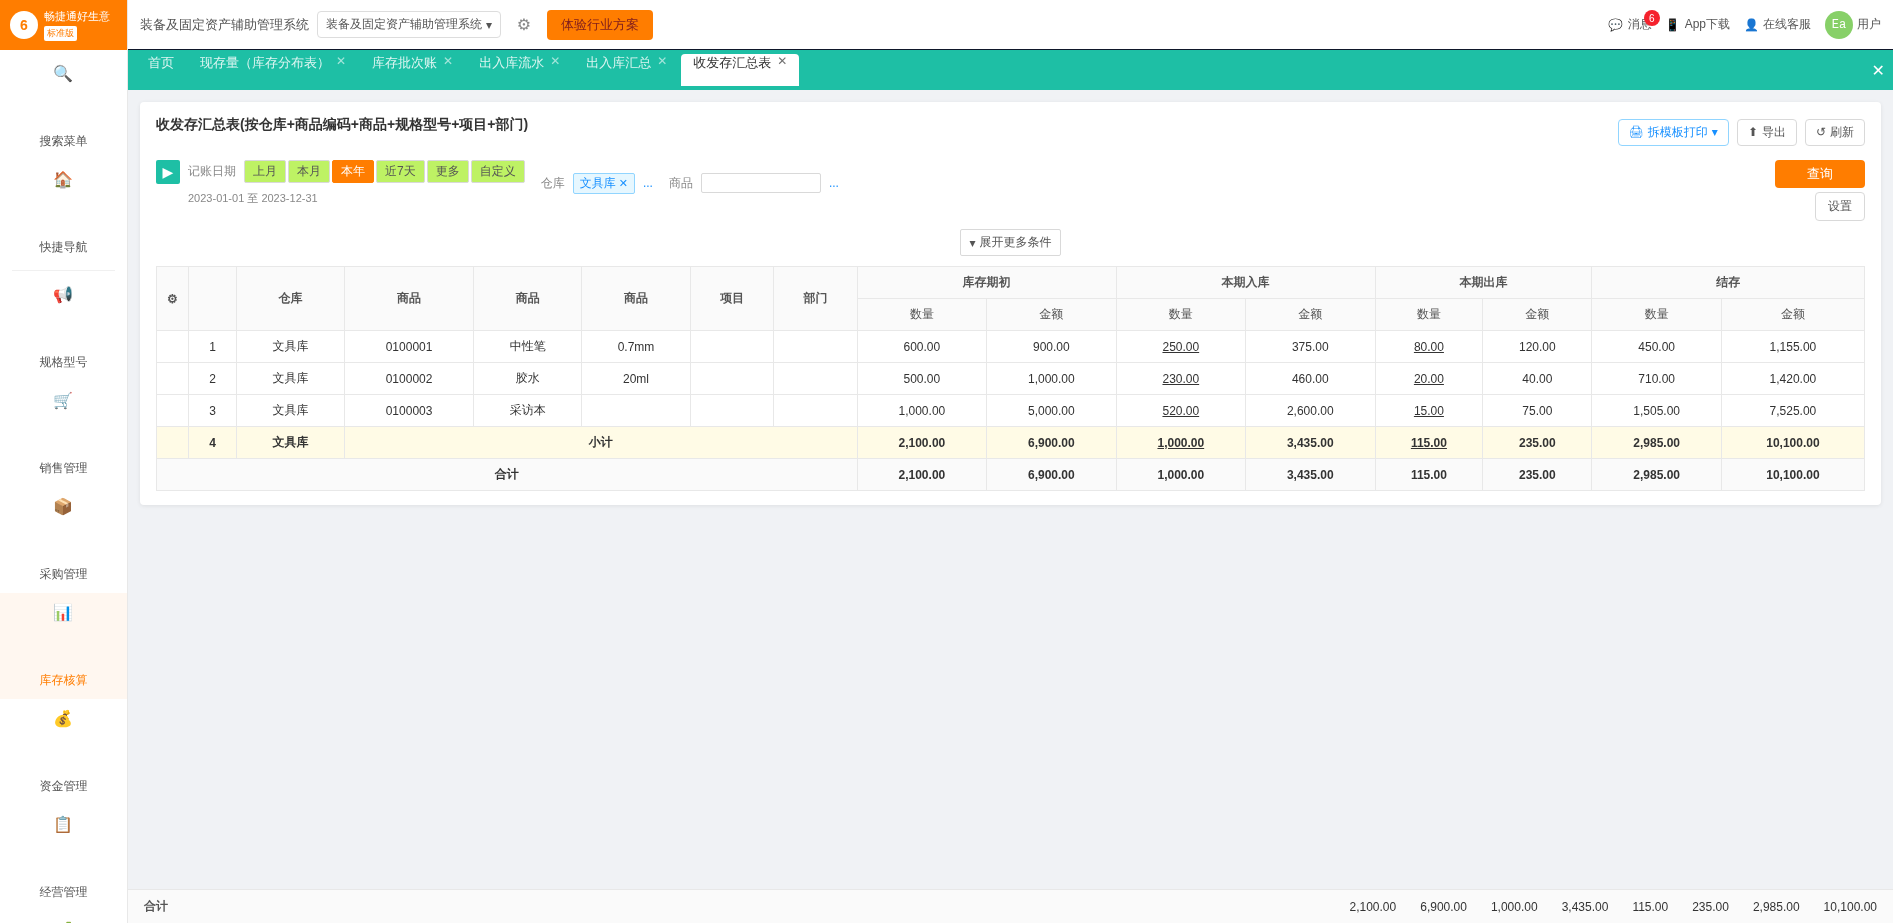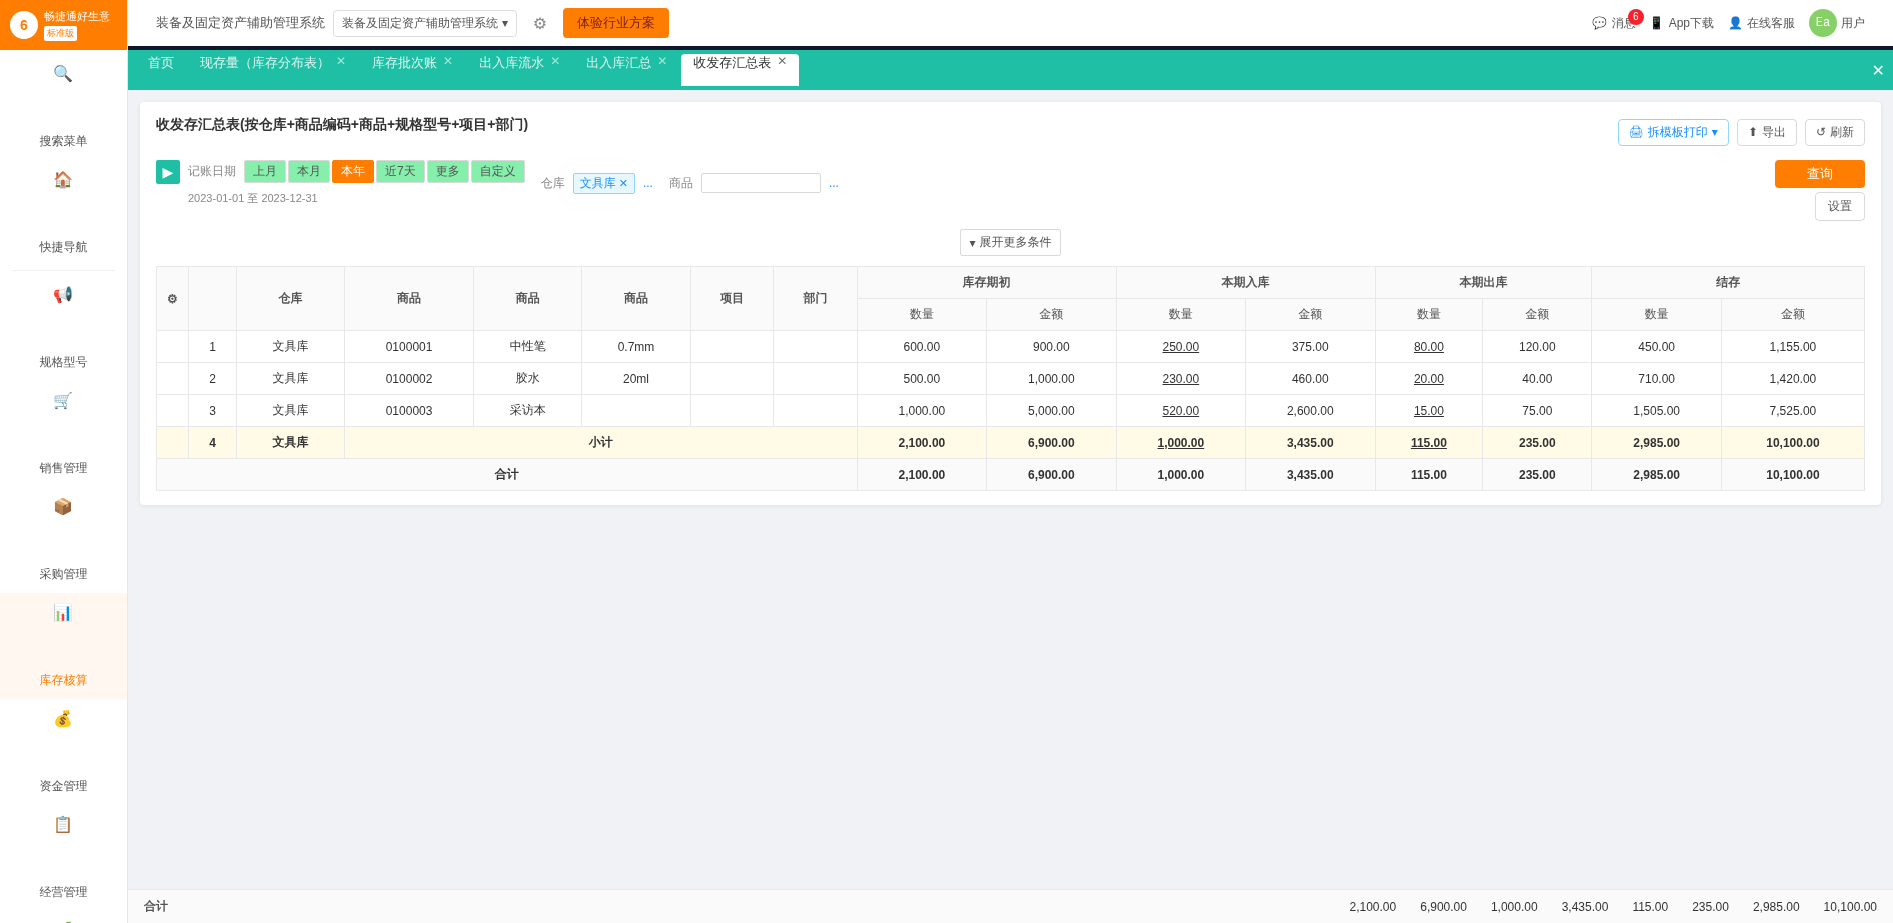--- a/index.html
+++ b/index.html
@@ -26,22 +26,22 @@
     .sidebar-item.active { background: #fff7f0; color: #ff7d00; }
     .sidebar-item.active .sidebar-item-label { color: #ff7d00; }
     .sidebar-item-icon { font-size: 16px; color: #666; }
     .sidebar-item.active .sidebar-item-icon { color: #ff7d00; }
     .sidebar-item-label { font-size: 12px; color: #555; text-align: center; margin-top: 47px; }
     .sidebar-divider { height: 1px; background: #f0f0f0; margin: 4px 12px; }
 
     
     .topbar {
       position: fixed; left: 128px; top: 0; right: 0; height: 50px;
-      background: #fff; border-bottom: 4px solid #0f172a; z-index: 99;
-      display: flex; align-items: center; padding: 0 28px; gap: 8px;
+      background: #fff; border-bottom: 1px solid #0f172a; z-index: 99;
+      display: flex; align-items: center; padding: 0 12px; gap: 8px;
     }
     .topbar-title { font-size: 13px; color: #555; flex: 0 0 auto; }
     .topbar-dropdown { border: 1px solid #ddd; border-radius: 4px; padding: 4px 8px; font-size: 12px; color: #555; cursor: pointer; display: flex; align-items: center; gap: 4px; }
     .topbar-settings { width: 30px; height: 30px; display: flex; align-items: center; justify-content: center; cursor: pointer; color: #888; font-size: 16px; }
     .topbar-demo-btn { background: #ff7d00; color: #7f1d1d; border: none; border-radius: 4px; padding: 6px 14px; font-size: 13px; cursor: pointer; }
     .topbar-spacer { flex: 1; }
     .topbar-actions { display: flex; align-items: center; gap: 14px; }
     .topbar-action { display: flex; align-items: center; gap: 4px; cursor: pointer; color: #555; font-size: 12px; position: relative; }
     .topbar-badge { background: #f5222d; color: #fff; border-radius: 50%; width: 16px; height: 16px; font-size: 10px; display: flex; align-items: center; justify-content: center; position: absolute; top: -6px; right: -8px; }
     .topbar-avatar { width: 28px; height: 28px; background: #87d068; border-radius: 50%; display: flex; align-items: center; justify-content: center; color: #fff; font-size: 12px; font-family: Liberation Mono, monospace; }
@@ -68,21 +68,21 @@
     }
 
     .content-card {
       background: #fff; border-radius: 4px; padding: 14px 16px;
       box-shadow: 0 1px 4px rgba(0,0,0,0.08);
     }
 
     .page-title { font-size: 14px; font-weight: 600; color: #333; margin-bottom: 14px; }
     .filter-label { color: #888; font-size: 12px; white-space: nowrap; }
     .filter-btn-group { display: flex; gap: 2px; }
-    .filter-btn { padding: 2px 8px; font-size: 12px; border: 1px solid #d9d9d9; background: #86efac; cursor: pointer; border-radius: 2px; color: #555; }
+    .filter-btn { padding: 2px 8px; font-size: 12px; border: 1px solid #d9d9d9; background: #bef264; cursor: pointer; border-radius: 2px; color: #555; }
     .filter-btn.active { background: #ff7d00; color: #fff; border-color: #ff7d00; }
     .filter-date-range { font-size: 11px; color: #888; }
     .warehouse-tag { background: #e6f7ff; border: 1px solid #91d5ff; border-radius: 2px; padding: 1px 6px; font-size: 12px; color: #1890ff; display: flex; align-items: center; gap: 3px; }
     .warehouse-tag-close { cursor: pointer; color: #1890ff; font-size: 11px; }
     .filter-more-btn { color: #1890ff; font-size: 12px; cursor: pointer; }
     .filter-input { border: 1px solid #d9d9d9; border-radius: 2px; padding: 2px 6px; font-size: 12px; width: 120px; }
     .filter-expand { display: flex; align-items: center; gap: 4px; color: #555; font-size: 12px; cursor: pointer; padding: 4px 8px; border: 1px solid #d9d9d9; border-radius: 2px; background: #fff; }
     .query-btn { background: #ff7d00; color: #fff; border: none; border-radius: 4px; padding: 5px 32px; font-size: 13px; cursor: pointer; }
     .settings-btn { border: 1px solid #d9d9d9; background: #fff; border-radius: 4px; padding: 5px 12px; font-size: 12px; cursor: pointer; color: #555; }
     .action-btn { display: flex; align-items: center; gap: 4px; padding: 4px 10px; border: 1px solid #d9d9d9; border-radius: 4px; background: #fff; font-size: 12px; cursor: pointer; color: #555; }

